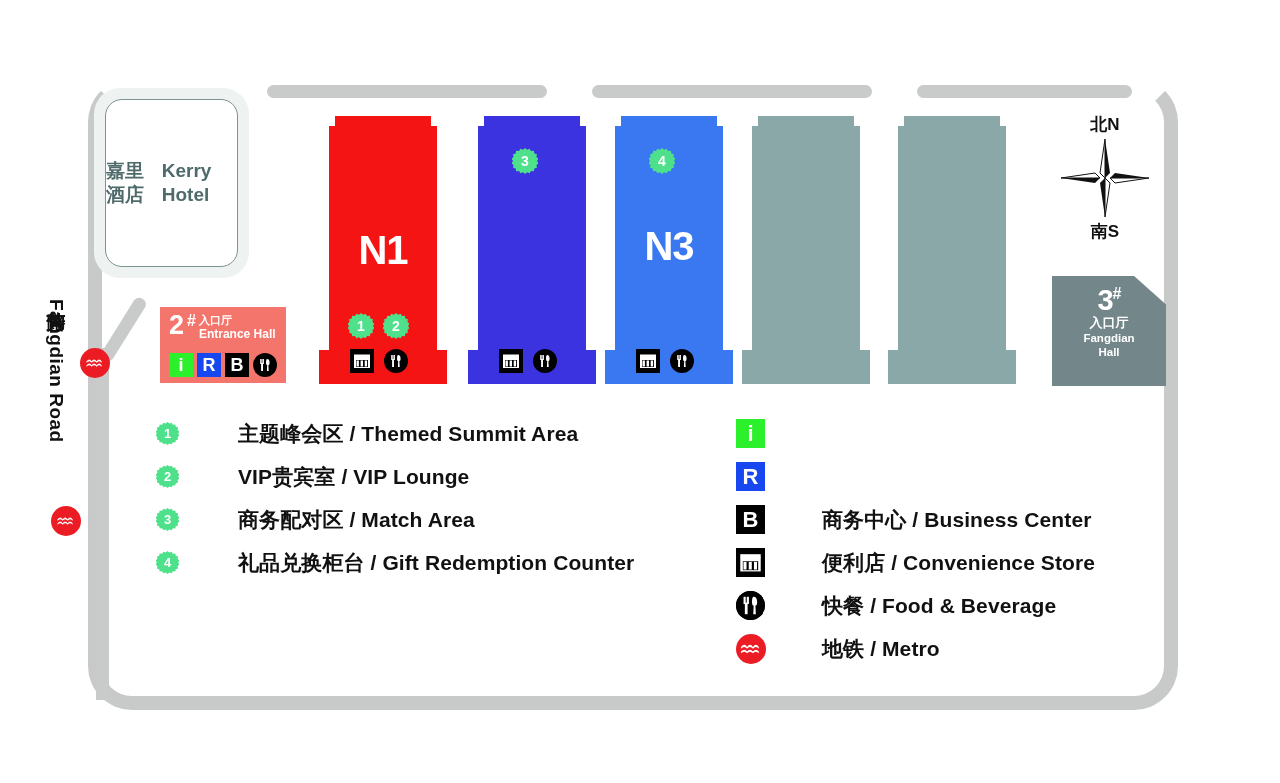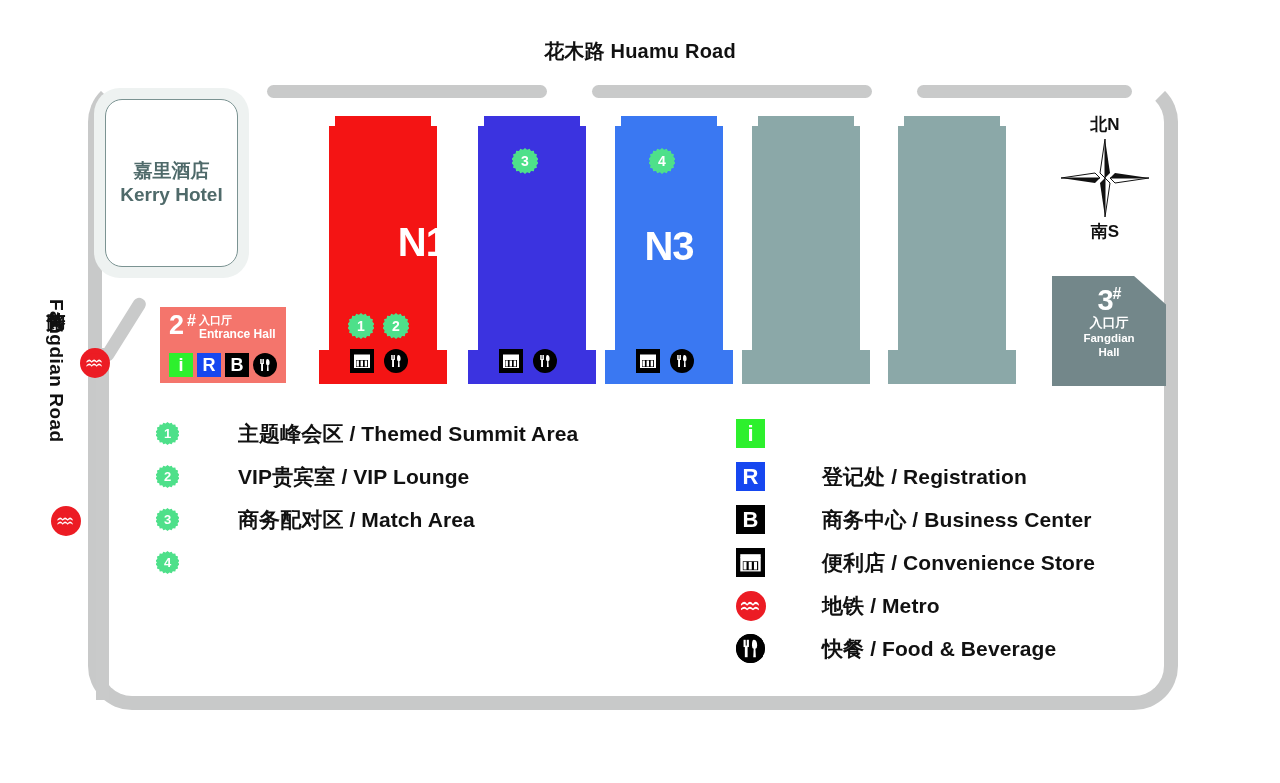--- a/index.html
+++ b/index.html
@@ -46,21 +46,21 @@
   }
   .metro svg{display:block;}
 
   
   .hotel-wrap{
     position:absolute;left:94px;top:88px;width:155px;height:190px;
     background:#eef2f1;border-radius:26px;display:flex;align-items:center;justify-content:center;
   }
   .hotel-inner{
     width:131px;height:166px;background:#ffffff;border:1.6px solid #7b9392;border-radius:17px;
-    display:flex;flex-direction:column;align-items:center;justify-content:center;
+    display:flex;align-items:center;justify-content:center;
     color:#4f6a6a;font-weight:bold;line-height:1.28;
   }
   .hotel-inner .cn{font-size:19px;}
   .hotel-inner .en{font-size:19px;}
 
   
   .hall{position:absolute;}
   .hall .cap{position:absolute;left:50%;transform:translateX(-50%);top:0;height:12px;}
   .hall .body{position:absolute;left:0;top:10px;}
   .hall .foot{position:absolute;left:0;bottom:0;}
@@ -125,21 +125,20 @@
   .leg-txt{font-size:21px;font-weight:bold;letter-spacing:.1px;white-space:nowrap;margin-left:34px;}
   .leg-key .badge{position:static;width:23px;height:23px;font-size:13px;margin-left:4px;}
   .leg-key .icon-sq{width:29px;height:29px;font-size:22px;}
   .leg-key .metro{position:static;width:30px;height:30px;}
 </style>
 </head>
 <body>
 
 <div id="map">
 
-  <div class="road-label-top">花木路 Huamu Road</div>
 
   <div class="road-bar" style="left:267px;top:85px;width:280px;"></div>
   <div class="road-bar" style="left:592px;top:85px;width:280px;"></div>
   <div class="road-bar" style="left:917px;top:85px;width:215px;"></div>
 
   <div class="road-outline"></div>
   <div class="road-left-diag"></div>
   <div class="road-left-vert"></div>
 
   <div class="road-label-left">
@@ -165,21 +164,21 @@
     <div class="hotel-inner">
       <div class="cn">嘉里酒店</div>
       <div class="en">Kerry Hotel</div>
     </div>
   </div>
 
   <div class="hall" style="left:319px;top:116px;width:128px;height:268px;">
     <div class="cap" style="width:96px;background:#f41414;"></div>
     <div class="body" style="width:108px;left:10px;height:238px;background:#f41414;"></div>
     <div class="foot" style="width:128px;height:34px;background:#f41414;"></div>
-    <div class="hall-label" style="top:104px;text-align:right;">N1</div>
+    <div class="hall-label" style="top:112px;">N1</div>
     <div class="badge" style="left:29px;top:197px;">1</div>
     <div class="badge" style="left:64px;top:197px;">2</div>
     <div class="hall-icons" style="left:31px;top:233px;">
       <span class="icon-sq icon-store">
         <svg width="18" height="18" viewBox="0 0 18 18">
             <rect x="1" y="5" width="16" height="11" fill="#fff"></rect>
             <rect x="1" y="2.5" width="16" height="3" fill="#fff"></rect>
             <rect x="3" y="8" width="12" height="7" fill="#000"></rect>
             <rect x="3.5" y="8.5" width="2.4" height="6" fill="#fff"></rect>
             <rect x="7.6" y="8.5" width="2.4" height="6" fill="#fff"></rect>
@@ -332,34 +331,34 @@
     <div class="leg-row">
       <span class="leg-key">
           <span class="badge">3</span>
         </span>
       <span class="leg-txt">商务配对区 / Match Area</span>
     </div>
     <div class="leg-row">
       <span class="leg-key">
           <span class="badge">4</span>
         </span>
+      <span class="leg-txt">礼品兑换柜台 / Gift Redemption Counter</span>
     </div>
   </div>
 
   <div class="legend-right">
     <div class="leg-row">
       <span class="leg-key">
         <span class="icon-sq icon-info">i</span>
       </span>
     </div>
     <div class="leg-row">
       <span class="leg-key">
         <span class="icon-sq icon-reg">R</span>
       </span>
-      <span class="leg-txt">登记处 / Registration</span>
     </div>
     <div class="leg-row">
       <span class="leg-key">
         <span class="icon-sq icon-biz">B</span>
       </span>
       <span class="leg-txt">商务中心 / Business Center</span>
     </div>
     <div class="leg-row">
       <span class="leg-key">
         <span class="icon-sq icon-store">
@@ -370,39 +369,39 @@
               <rect x="3.5" y="8.5" width="2.4" height="6" fill="#fff"></rect>
               <rect x="7.6" y="8.5" width="2.4" height="6" fill="#fff"></rect>
               <rect x="11.7" y="8.5" width="2.4" height="6" fill="#fff"></rect>
             </svg>
         </span>
       </span>
       <span class="leg-txt">便利店 / Convenience Store</span>
     </div>
     <div class="leg-row">
       <span class="leg-key">
-        <span class="metro">
-          <svg width="26" height="26" viewBox="0 0 22 22">
-              <circle cx="11" cy="11" r="10" fill="#ec1c24"></circle>
-              <path d="M2.5 9.3 q3-3.6 5.2 0 q2.3-3.6 5 0 q2.3-3.6 4.9 0 l0 1.5 q-2.6-3-4.9 0 q-2.7-3-5 0 q-2.2-3-5.2 0 z" fill="#fff"></path>
-              <path d="M2.5 13.2 q3-3.2 5.2 0 q2.3-3.2 5 0 q2.3-3.2 4.9 0 l0 1.5 q-2.6-2.8-4.9 0 q-2.7-2.8-5 0 q-2.2-2.8-5.2 0 z" fill="#fff"></path>
-            </svg>
-        </span>
-      </span>
-      <span class="leg-txt">地铁 / Metro</span>
-    </div>
-    <div class="leg-row">
-      <span class="leg-key">
         <span class="icon-sq icon-food">
           <svg width="29" height="29" viewBox="0 0 20 20">
               <circle cx="10" cy="10" r="10" fill="#000"></circle>
               <rect x="5.2" y="4" width="1.5" height="5" fill="#fff"></rect>
               <rect x="7.4" y="4" width="1.5" height="5" fill="#fff"></rect>
               <rect x="6.1" y="8" width="1.9" height="8" fill="#fff"></rect>
               <path d="M12.2 4 q2.4 0 2.4 4 q0 2-1.2 2.2 l.3 5.8 h-1.8 l.3-5.8 q-1.2-.2-1.2-2.2 q0-4 1.2-4z" fill="#fff"></path>
             </svg>
         </span>
       </span>
       <span class="leg-txt">快餐 / Food &amp; Beverage</span>
     </div>
+    <div class="leg-row">
+      <span class="leg-key">
+        <span class="metro">
+          <svg width="26" height="26" viewBox="0 0 22 22">
+              <circle cx="11" cy="11" r="10" fill="#ec1c24"></circle>
+              <path d="M2.5 9.3 q3-3.6 5.2 0 q2.3-3.6 5 0 q2.3-3.6 4.9 0 l0 1.5 q-2.6-3-4.9 0 q-2.7-3-5 0 q-2.2-3-5.2 0 z" fill="#fff"></path>
+              <path d="M2.5 13.2 q3-3.2 5.2 0 q2.3-3.2 5 0 q2.3-3.2 4.9 0 l0 1.5 q-2.6-2.8-4.9 0 q-2.7-2.8-5 0 q-2.2-2.8-5.2 0 z" fill="#fff"></path>
+            </svg>
+        </span>
+      </span>
+      <span class="leg-txt">地铁 / Metro</span>
+    </div>
   </div>
 
 </div>
 
 </body></html>

